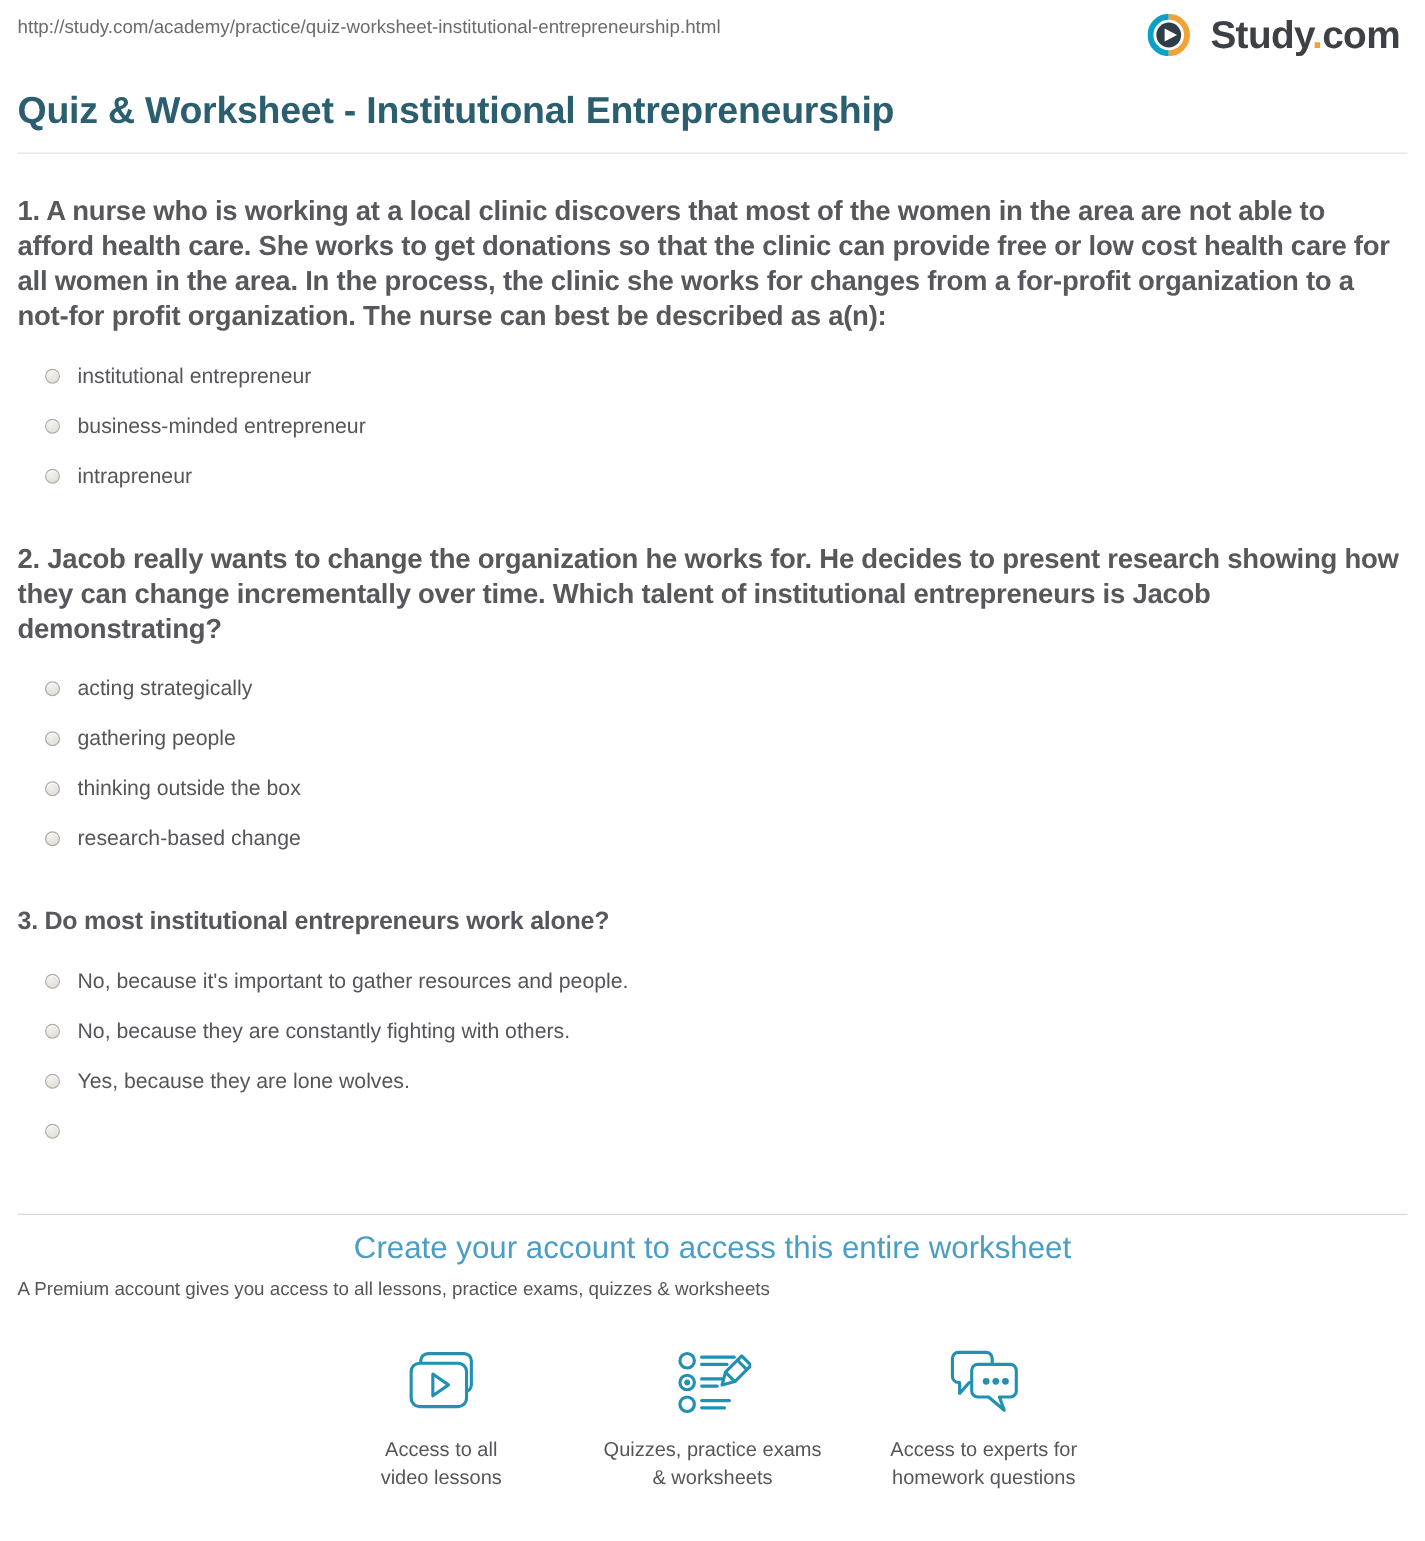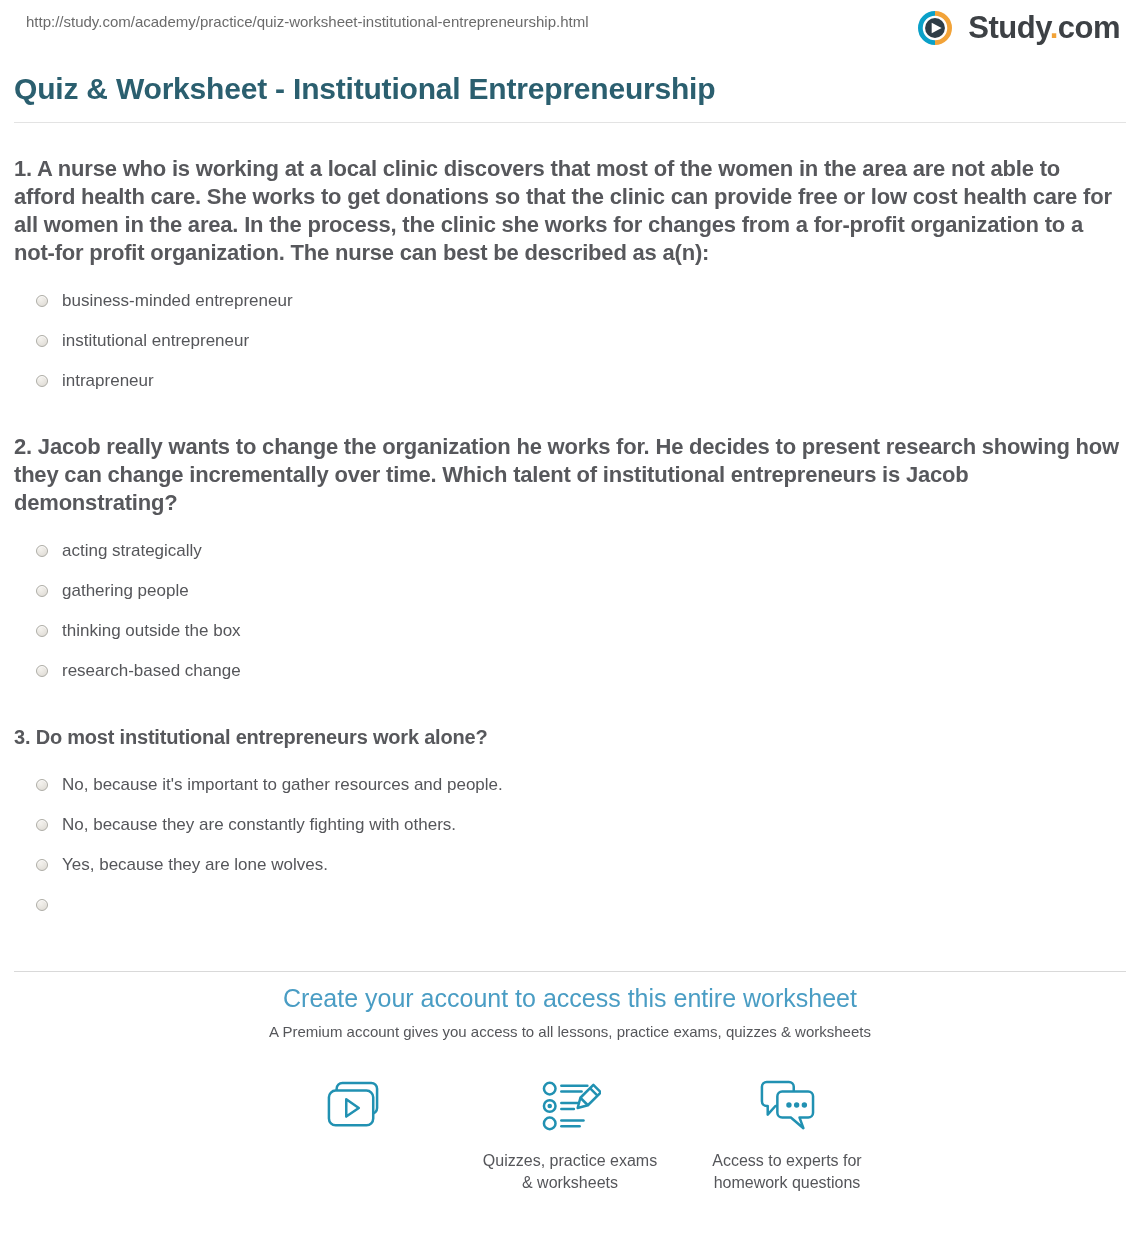--- a/index.html
+++ b/index.html
@@ -9,21 +9,21 @@
   }
   *{box-sizing:border-box; margin:0; padding:0;}
   html,body{background:#fff;}
   body{
     width:1140px; min-height:1233px; margin:0 auto;
     font-family:"Liberation Sans","DejaVu Sans",sans-serif;
     color:var(--text-gray);
   }
   .page{padding:0 14px;}
   
-  .header{display:flex; justify-content:space-between; align-items:flex-start; padding-top:10px;margin-left:12px;}
+  .header{display:flex; justify-content:space-between; align-items:flex-start; padding-top:10px;}
   .url{font-size:15px; color:#6b6b6b; padding-top:3px;}
   .logo{display:flex; align-items:center; gap:16px; padding-right:6px;}
   .logo-text{font-size:31px; font-weight:bold; color:var(--brand-dark); letter-spacing:-0.5px;}
   .logo-text .dot{color:var(--brand-orange);}
   
   .page-title{margin-top:26px; font-size:30px; font-weight:bold; color:var(--title-teal); letter-spacing:-0.2px;}
   .rule{border:none; border-top:1px solid var(--divider); margin-top:16px;}
   
   .question{margin-top:32px;}
   .q-text{font-size:22px; font-weight:bold; color:var(--text-gray); line-height:28px; letter-spacing:-0.2px; max-width:1110px; font-stretch:condensed;}
@@ -32,21 +32,21 @@
   .radio{
     flex:0 0 auto; width:12px; height:12px; margin-left:22px; border-radius:50%;
     background:radial-gradient(circle at 35% 30%, #f4f2ee, #ddd9d2);
     border:1px solid #aeada6; box-shadow:inset 0 1px 1px rgba(255,255,255,.9);
   }
   .opt-text{margin-left:14px; font-size:17px; color:var(--option-gray); font-stretch:condensed;}
   .q3 .q-text{font-size:20px;}
   
   .cta-rule{border:none; border-top:1px solid #d9d9d9; margin-top:46px;}
   .cta-title{margin-top:12px; text-align:center; font-size:25px; font-weight:400; color:var(--cta-blue); font-stretch:condensed;}
-  .cta-sub{margin-top:10px; text-align:center; font-size:15px; color:var(--option-gray); font-stretch:condensed;}
+  .cta-sub{margin-top:10px; font-size:15px; color:var(--option-gray); font-stretch:condensed;}
   .features{margin-top:34px; display:flex; justify-content:center;}
   .feature{width:217px; text-align:center;}
   .feature-icon{height:64px; display:flex; align-items:center; justify-content:center;}
   .feature-label{margin-top:12px; font-size:16px; color:var(--option-gray); line-height:1.35; font-stretch:condensed;}
   svg{display:block;}
 </style>
 </head>
 <body>
 
 <div class="page">
@@ -67,25 +67,25 @@
   </div>
 
   <h1 class="page-title">Quiz &amp; Worksheet - Institutional Entrepreneurship</h1>
   <hr class="rule">
 
   <div class="question">
     <div class="q-text">1. A nurse who is working at a local clinic discovers that most of the women in the area are not able to afford health care. She works to get donations so that the clinic can provide free or low cost health care for all women in the area. In the process, the clinic she works for changes from a for-profit organization to a not-for profit organization. The nurse can best be described as a(n):</div>
     <div class="options">
       <label class="opt">
         <span class="radio"></span>
+        <span class="opt-text">institutional entrepreneur</span>
+      </label>
+      <label class="opt">
+        <span class="radio"></span>
         <span class="opt-text">business-minded entrepreneur</span>
-      </label>
-      <label class="opt">
-        <span class="radio"></span>
-        <span class="opt-text">institutional entrepreneur</span>
       </label>
       <label class="opt">
         <span class="radio"></span>
         <span class="opt-text">intrapreneur</span>
       </label>
     </div>
   </div>
 
   <div class="question">
     <div class="q-text">2. Jacob really wants to change the organization he works for. He decides to present research showing how they can change incrementally over time. Which talent of institutional entrepreneurs is Jacob demonstrating?</div>
@@ -136,20 +136,24 @@
 
   <div class="features">
 
     <div class="feature">
       <div class="feature-icon">
         <svg viewBox="0 0 60 54" width="60" height="52" aria-hidden="true">
           <rect x="13" y="3" width="42" height="32" rx="6" fill="#fff" stroke="#2191b2" stroke-width="2.6"></rect>
           <rect x="5" y="11" width="46" height="36" rx="7" fill="#fff" stroke="#2191b2" stroke-width="2.6"></rect>
           <path d="M23 20 L36 29 L23 38 Z" fill="none" stroke="#2191b2" stroke-width="2.6" stroke-linejoin="round"></path>
         </svg>
+      </div>
+      <div class="feature-label">
+        <div>Access to all</div>
+        <div>video lessons</div>
       </div>
     </div>
 
     <div class="feature">
       <div class="feature-icon">
         <svg viewBox="0 0 64 58" width="62" height="56" aria-hidden="true">
           <g stroke="#2191b2" stroke-width="2.6" fill="none" stroke-linecap="round">
             <circle cx="11" cy="11" r="6"></circle>
             <circle cx="11" cy="29" r="6"></circle>
             <circle cx="11" cy="47" r="6"></circle>

